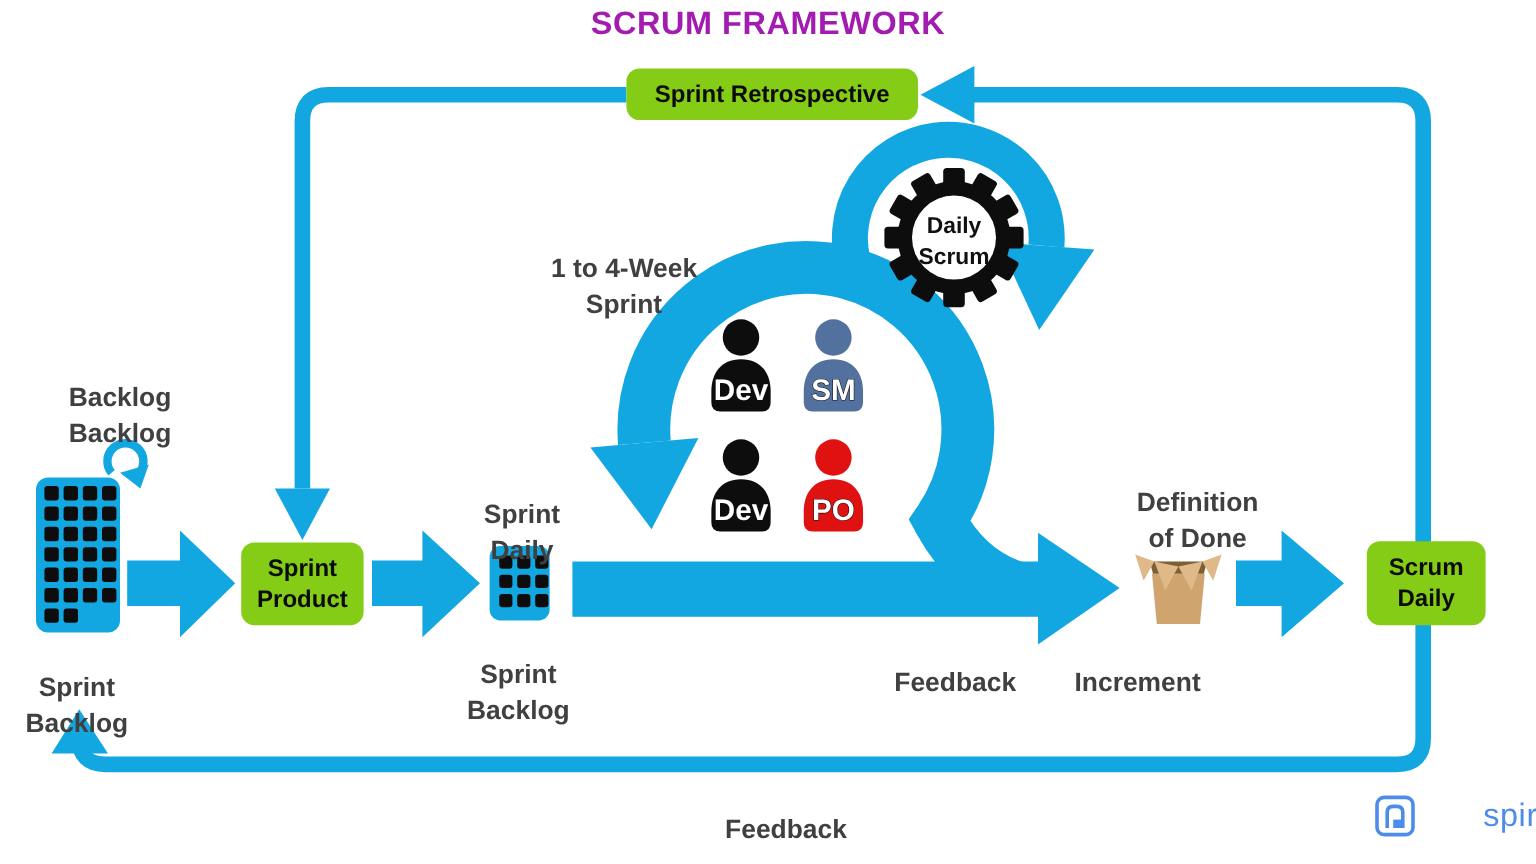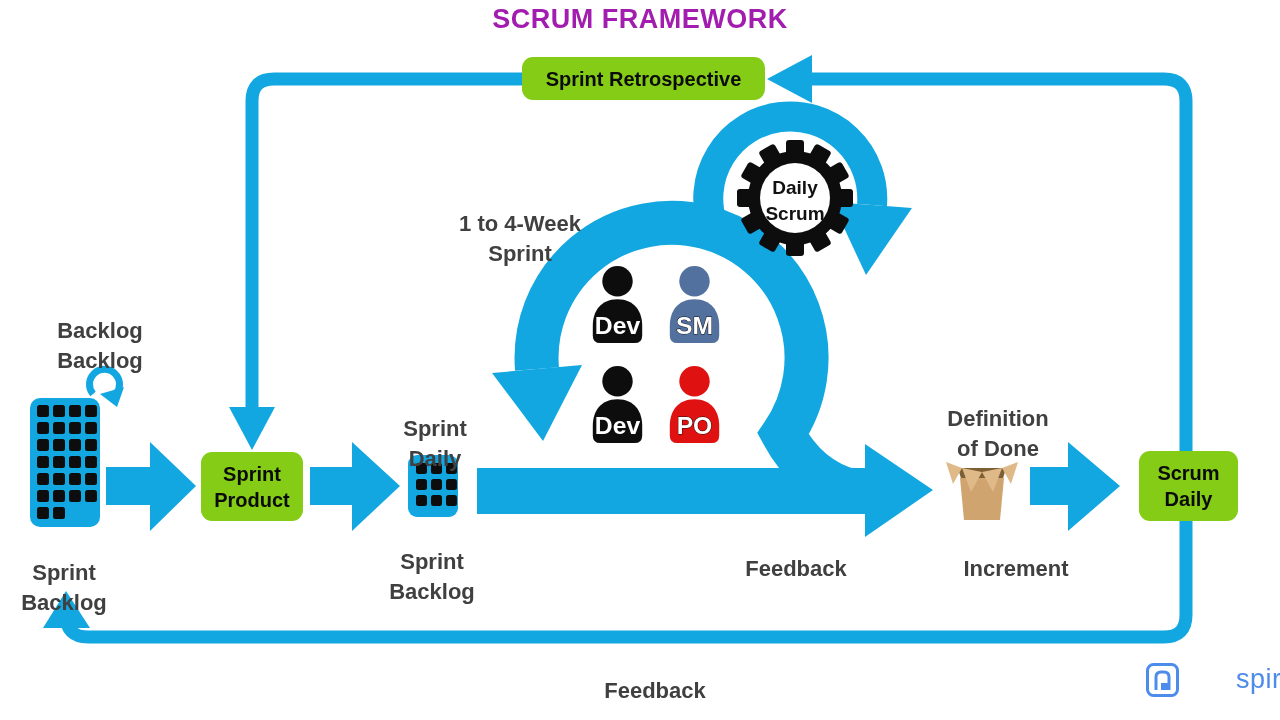--- a/index.html
+++ b/index.html
@@ -191,18 +191,18 @@
   </div>
   <div class="label" style="left:520px;top:188px;">
     <div>1 to 4-Week</div>
     <div>Sprint</div>
   </div>
   <div class="label" style="left:796px;top:533px;">Feedback</div>
   <div class="label" style="left:998px;top:383px;">
     <div>Definition</div>
     <div>of Done</div>
   </div>
-  <div class="label" style="left:1016px;top:533px;">Increment</div>
+  <div class="label" style="left:948px;top:533px;">Increment</div>
   <div class="label" style="left:655px;top:655px;">Feedback</div>
 
   <div class="brand-text">spirant</div>
 
 </div>
 
 </body></html>

